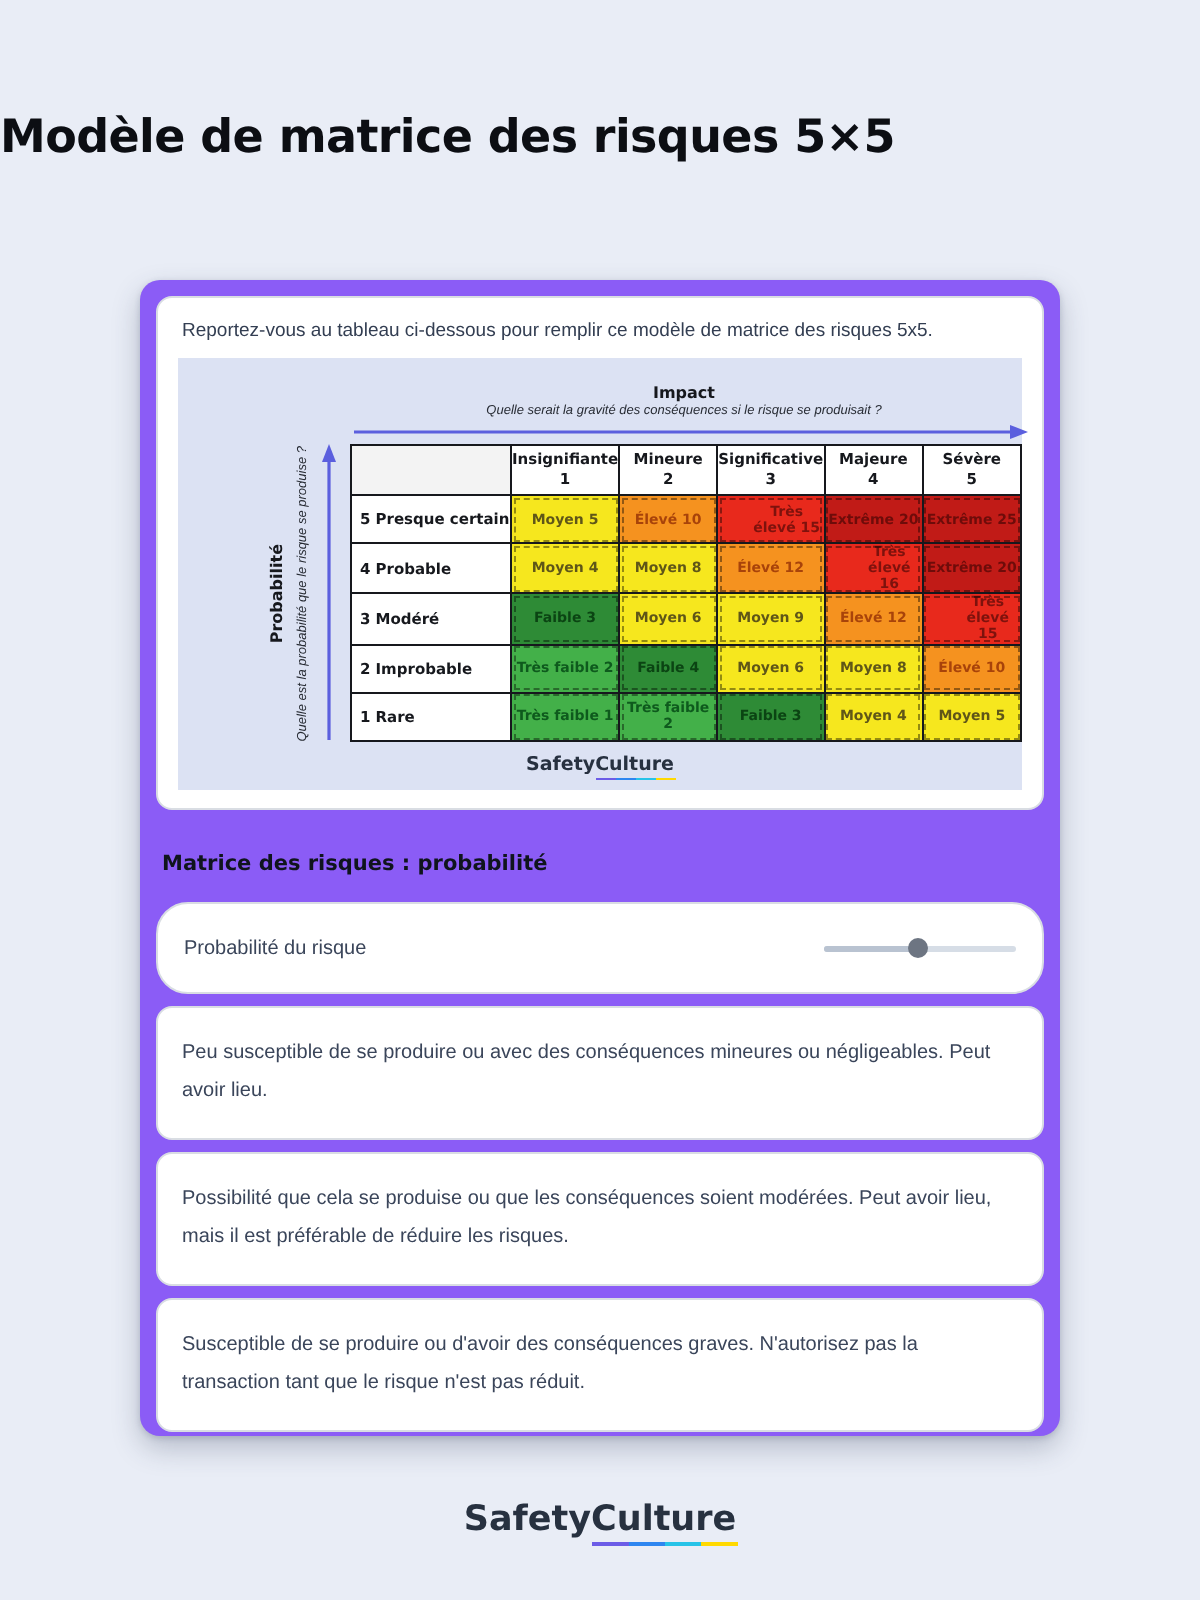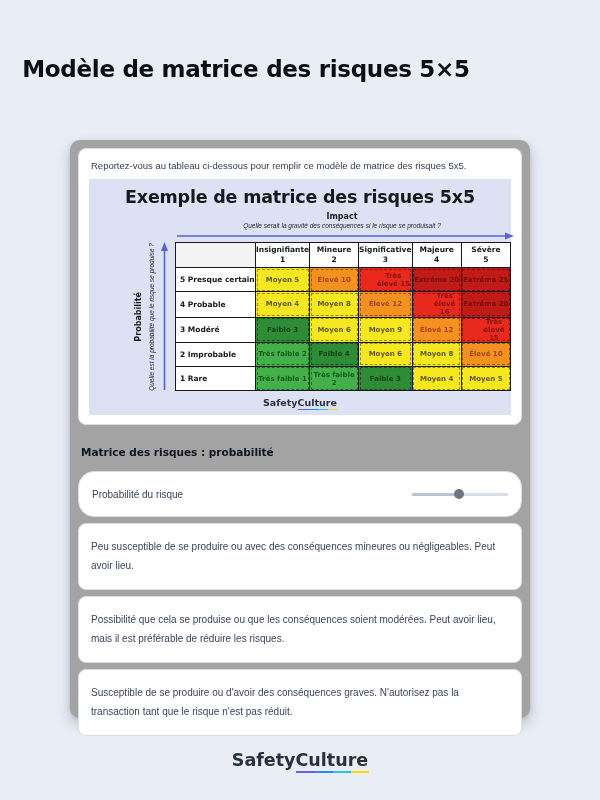--- a/index.html
+++ b/index.html
@@ -6,28 +6,28 @@
   html,body { width:600px; height:800px; }
   body {
     position:relative;
     background:#e9edf6;
     font-family:"Liberation Sans", sans-serif;
     color:#1c2533;
     overflow:hidden;
   }
   .page-title {
     position:absolute; top:56px; left:0; width:492px;
-    text-align:center;
+    text-align:left;
     font-family:"DejaVu Sans", sans-serif;
     font-weight:800; font-size:23px; letter-spacing:-0.3px;
     color:#0c0e13;
   }
   .card {
     position:absolute; left:70px; top:140px; width:460px; height:578px;
-    background:#a3a3a3; border-radius:10px;
+    background:#8b5cf6; border-radius:10px;
     box-shadow:0 6px 14px rgba(50,60,90,.28), 0 1px 3px rgba(50,60,90,.18);
     padding:8px;
   }
   .section-box {
     border:1px solid #d9dde3; border-radius:8px;
     background:#fff;
   }
   .matrix-section { padding:9px 10px; }
   .instruction { font-size:9.5px; color:#333e52; padding:2px 2px 0; }
 
@@ -106,21 +106,20 @@
 <body>
 
 <h1 class="page-title">Modèle de matrice des risques 5×5</h1>
 
 <div class="card">
 
   <div class="section-box matrix-section">
     <div class="instruction">Reportez-vous au tableau ci-dessous pour remplir ce modèle de matrice des risques 5x5.</div>
 
     <div class="matrix-fig">
-      <div class="matrix-title">Exemple de matrice des risques 5x5</div>
 
       <div class="axis-top">
         <div class="impact-label">Impact</div>
         <div class="impact-sub">Quelle serait la gravité des conséquences si le risque se produisait ?</div>
       </div>
 
       <svg class="h-arrow" width="338" height="8" viewBox="0 0 338 8">
         <line x1="1" y1="4" x2="329" y2="4" stroke="var(--arrow-color)" stroke-width="1.6"></line>
         <polygon points="338,4 329,0.5 329,7.5" fill="var(--arrow-color)"></polygon>
       </svg>

